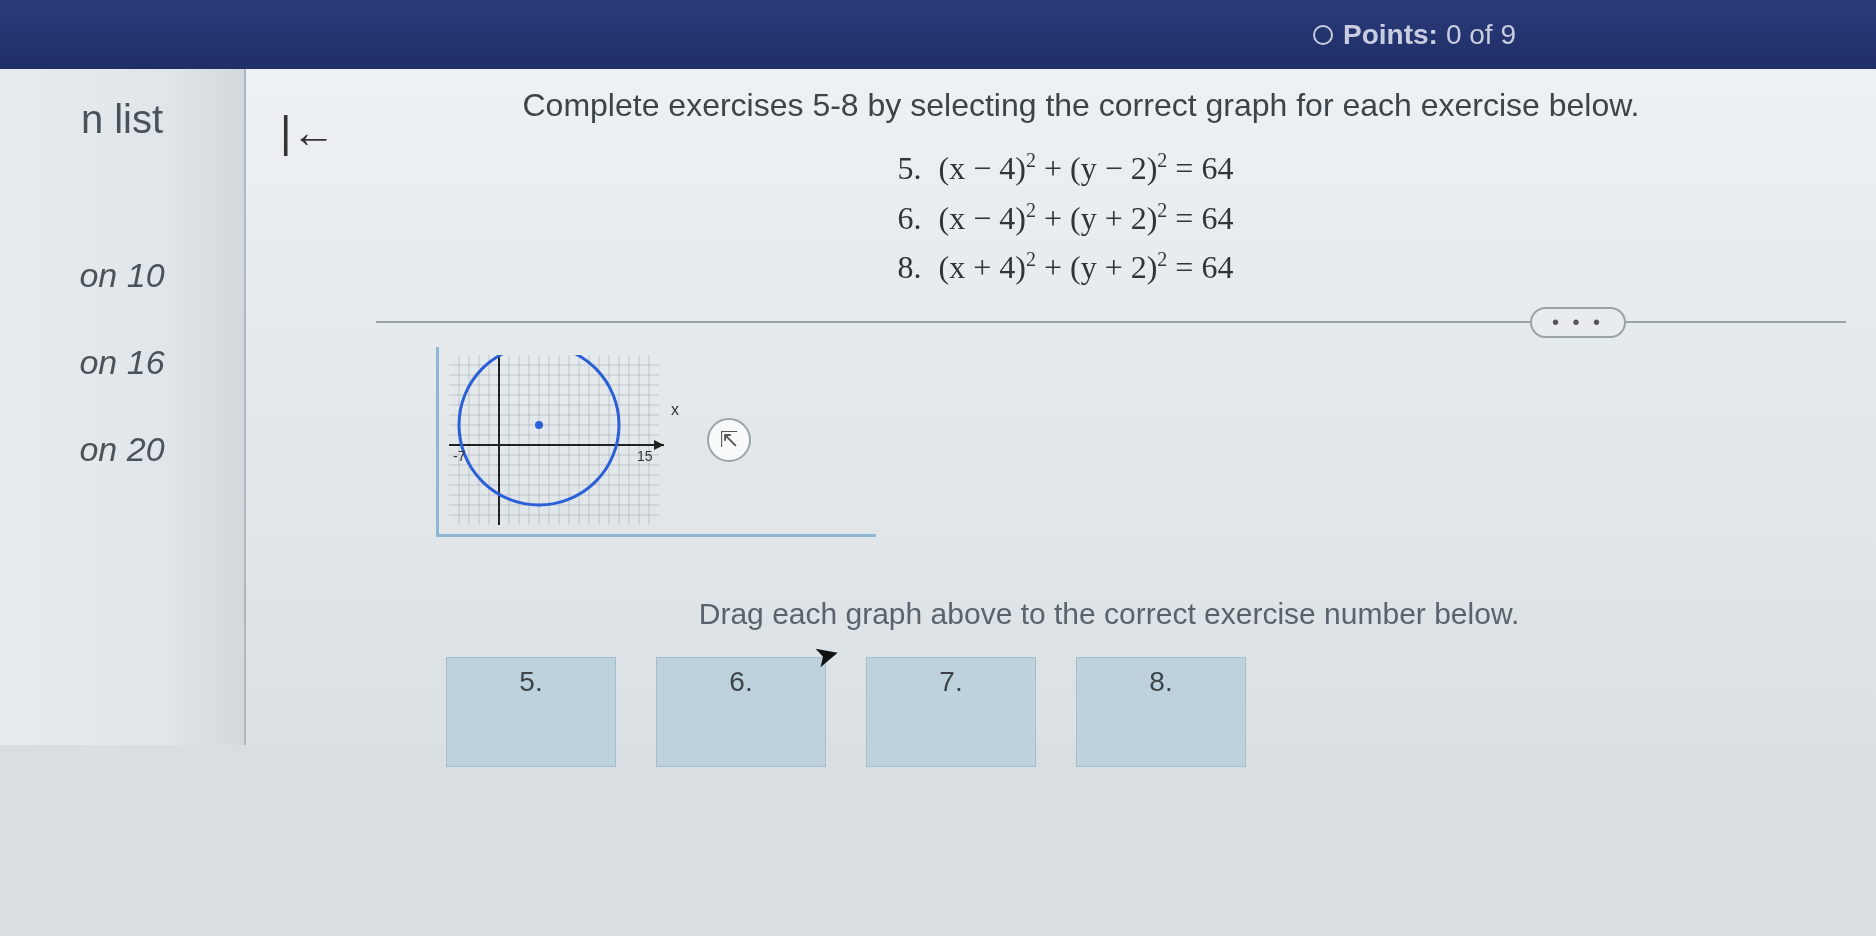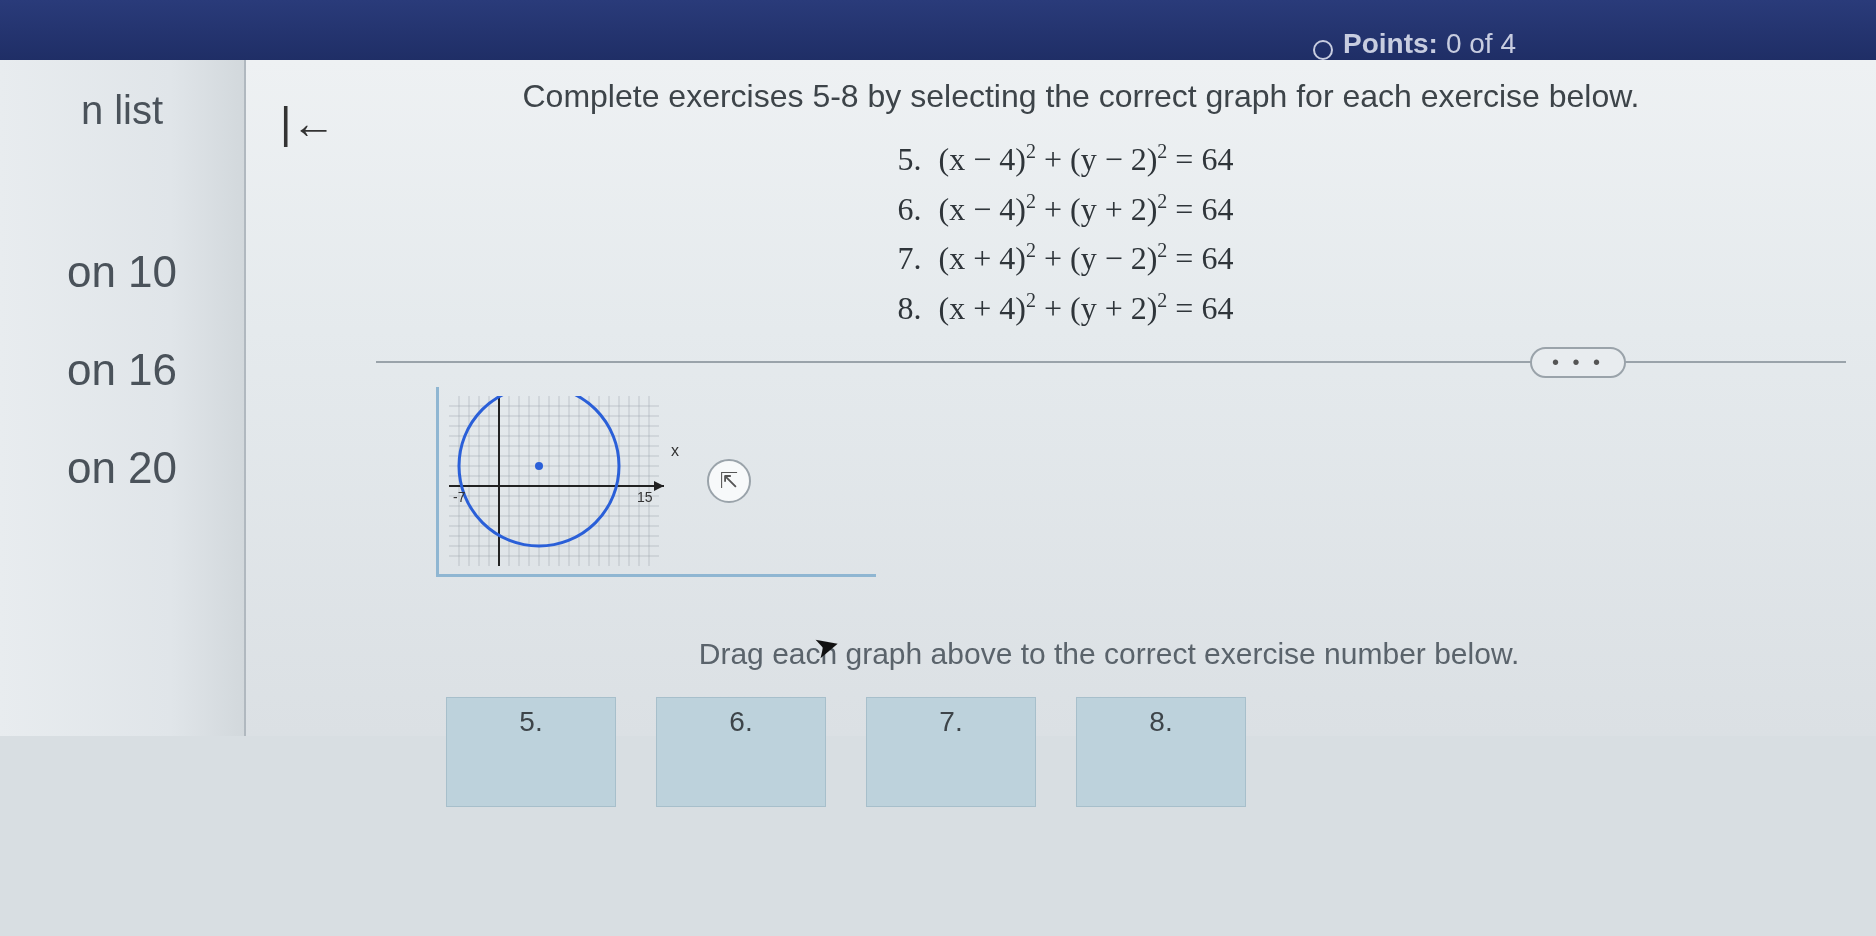--- a/index.html
+++ b/index.html
@@ -1,23 +1,23 @@
 <!DOCTYPE html>
 <html><head>
 <meta charset="utf-8">
 <style>
   * { box-sizing: border-box; margin: 0; padding: 0; }
   html, body { width: 1876px; height: 936px; font-family: Arial, Helvetica, sans-serif; background: #d8dee2; overflow: hidden; }
   
   .top-bar {
     width: 100%;
-    height: 60px;
+    height: 69px;
     background: linear-gradient(to bottom, #2a3b7a, #1f2e66);
     display: flex;
-    align-items: flex-end;
+    align-items: center;
     justify-content: flex-end;
     padding-right: 360px;
     color: #c8cde0;
     font-size: 28px;
   }
   .points-circle {
     width: 20px; height: 20px; border: 2px solid #c8cde0; border-radius: 50%;
     margin-right: 10px;
   }
   .points-label { margin-right: 8px; font-weight: 600; }
@@ -39,23 +39,24 @@
     font-size: 34px;
   }
   .sidebar-title {
     padding-left: 0;
     margin-bottom: 90px;
     font-size: 40px;
     color: #4a525a;
   }
   .sidebar-item {
     padding: 24px 0 24px 0;
-    font-size: 44px;
+    font-size: 34px;
     color: #4a525a;
     cursor: pointer;
+    font-style: italic;
   }
   
   .content {
     flex: 1;
     background: linear-gradient(to bottom, #eef1f3 0%, #e5eaed 40%, #dbe0e4 100%);
     position: relative;
     padding: 18px 30px 0 30px;
   }
   
   .collapse-icon {
@@ -168,21 +169,21 @@
     font-size: 28px;
     color: #3d4449;
   }
 </style>
 </head>
 <body>
 
 <div class="top-bar">
   <span class="points-circle"></span>
   <span class="points-label">Points:</span>
-  <span class="points-value">0 of 4</span>
+  <span class="points-value">0 of 9</span>
 </div>
 
 <div class="main-area">
 
   <div class="sidebar">
     <div class="sidebar-title">n list</div>
     <div class="sidebar-item">on 10</div>
     <div class="sidebar-item">on 16</div>
     <div class="sidebar-item">on 20</div>
   </div>
@@ -194,24 +195,20 @@
     <div class="instruction">Complete exercises 5-8 by selecting the correct graph for each exercise below.</div>
 
     <div class="equations">
       <div class="eq-row">
         <span class="eq-num">5.</span>
         <span>(x − 4)<span class="sup">2</span> + (y − 2)<span class="sup">2</span> = 64</span>
       </div>
       <div class="eq-row">
         <span class="eq-num">6.</span>
         <span>(x − 4)<span class="sup">2</span> + (y + 2)<span class="sup">2</span> = 64</span>
-      </div>
-      <div class="eq-row">
-        <span class="eq-num">7.</span>
-        <span>(x + 4)<span class="sup">2</span> + (y − 2)<span class="sup">2</span> = 64</span>
       </div>
       <div class="eq-row">
         <span class="eq-num">8.</span>
         <span>(x + 4)<span class="sup">2</span> + (y + 2)<span class="sup">2</span> = 64</span>
       </div>
     </div>
 
     <div class="divider">
       <div class="ellipsis-pill">• • •</div>
     </div>

